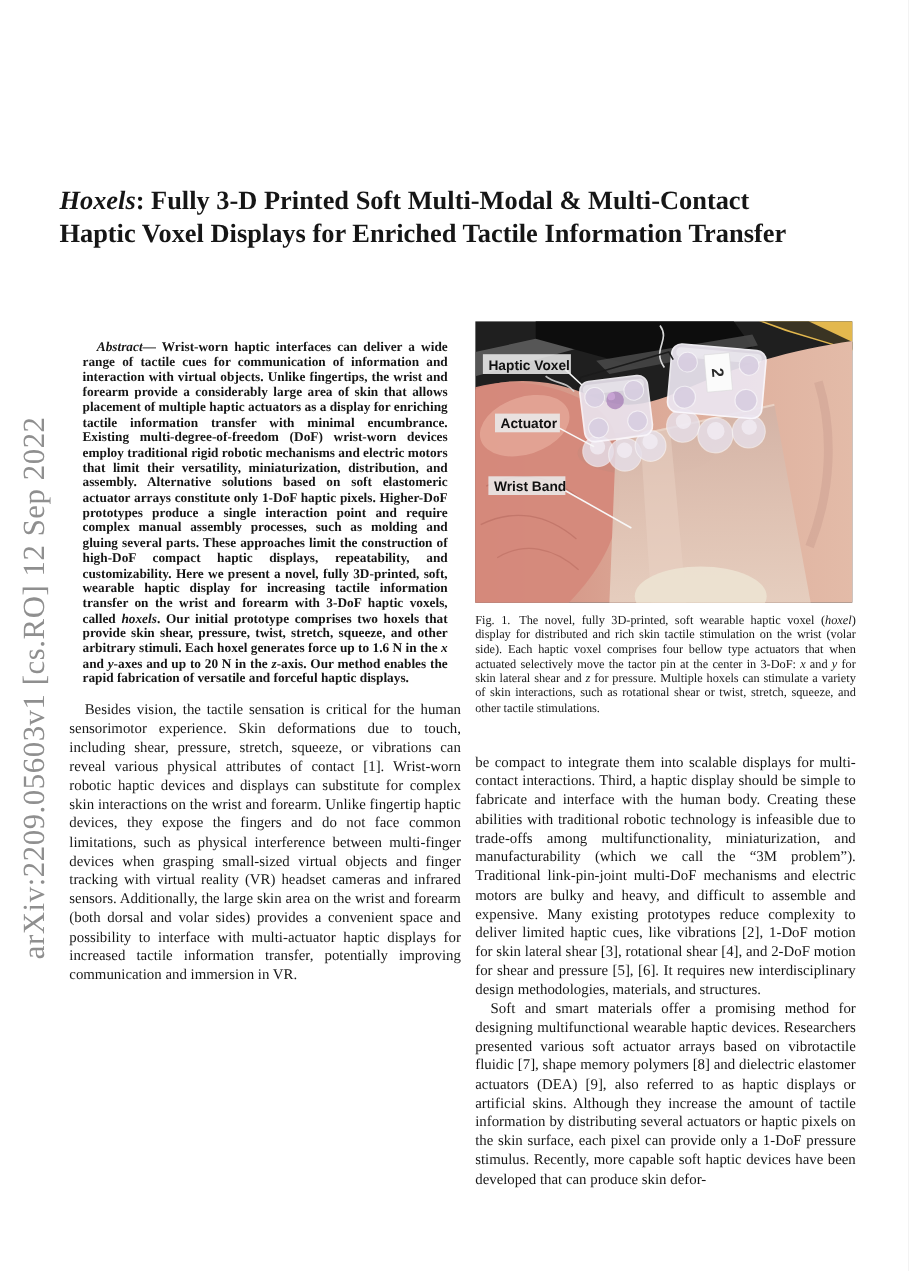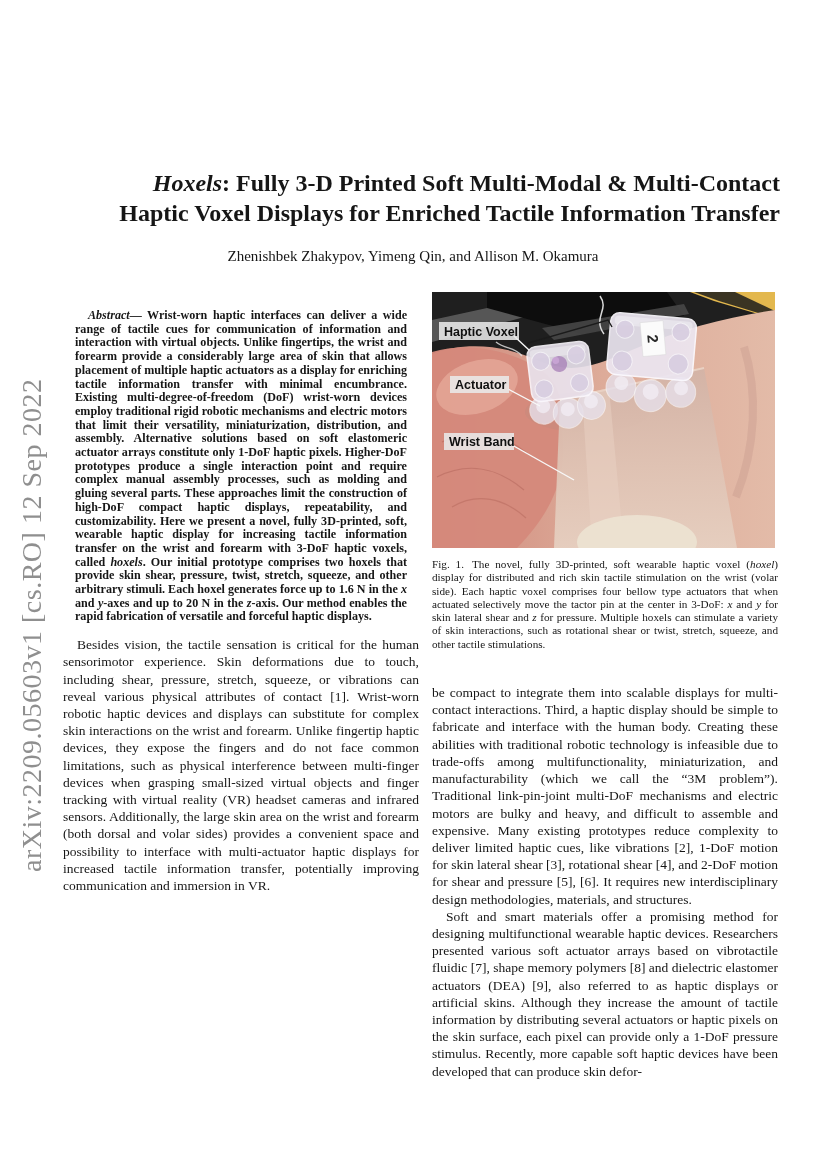--- a/index.html
+++ b/index.html
@@ -10,22 +10,22 @@
   }
   
   .arxiv-strip{
     position:absolute;left:16px;top:872px;
     transform:rotate(-90deg);transform-origin:0 0;
     white-space:nowrap;
     font-size:28px;color:#8f8f8f;letter-spacing:.5px;
   }
   
   .title-block{
-    position:absolute;left:64px;top:168px;width:716px;
-    text-align:right;font-weight:bold;font-size:24px;line-height:30px;
+    position:absolute;left:54px;top:168px;width:716px;
+    text-align:left;font-weight:bold;font-size:24px;line-height:30px;
   }
   .title-italic{font-style:italic;}
   .authors{
     position:absolute;left:55px;top:248px;width:716px;
     text-align:center;font-size:15px;
   }
   
   .col-left{position:absolute;left:63px;top:297px;width:356px;}
   .col-right{position:absolute;left:432px;top:292px;width:346px;}
   .abstract{
@@ -68,21 +68,20 @@
 
 <div class="page">
 
   <div class="arxiv-strip">arXiv:2209.05603v1  [cs.RO]  12 Sep 2022</div>
 
   <div class="title-block">
     <span><span class="title-italic">Hoxels</span><span>: Fully 3-D Printed Soft Multi-Modal &amp; Multi-Contact</span></span><br>
     <span>Haptic Voxel Displays for Enriched Tactile Information Transfer</span>
   </div>
 
-  <div class="authors">Zhenishbek Zhakypov, Yimeng Qin, and Allison M. Okamura</div>
 
   <div class="col-left">
     <p class="abstract"><span class="lead-in">Abstract—</span><span> Wrist-worn haptic interfaces can deliver a wide range of tactile cues for communication of information and interaction with virtual objects. Unlike fingertips, the wrist and forearm provide a considerably large area of skin that allows placement of multiple haptic actuators as a display for enriching tactile information transfer with minimal encumbrance. Existing multi-degree-of-freedom (DoF) wrist-worn devices employ traditional rigid robotic mechanisms and electric motors that limit their versatility, miniaturization, distribution, and assembly. Alternative solutions based on soft elastomeric actuator arrays constitute only 1-DoF haptic pixels. Higher-DoF prototypes produce a single interaction point and require complex manual assembly processes, such as molding and gluing several parts. These approaches limit the construction of high-DoF compact haptic displays, repeatability, and customizability. Here we present a novel, fully 3D-printed, soft, wearable haptic display for increasing tactile information transfer on the wrist and forearm with 3-DoF haptic voxels, called </span><span class="it">hoxels</span><span>. Our initial prototype comprises two hoxels that provide skin shear, pressure, twist, stretch, squeeze, and other arbitrary stimuli. Each hoxel generates force up to 1.6 N in the </span><span class="it">x</span><span> and </span><span class="it">y</span><span>-axes and up to 20 N in the </span><span class="it">z</span><span>-axis. Our method enables the rapid fabrication of versatile and forceful haptic displays.</span></p>
 
 
     <p class="bodyp">Besides vision, the tactile sensation is critical for the human sensorimotor experience. Skin deformations due to touch, including shear, pressure, stretch, squeeze, or vibrations can reveal various physical attributes of contact [1]. Wrist-worn robotic haptic devices and displays can substitute for complex skin interactions on the wrist and forearm. Unlike fingertip haptic devices, they expose the fingers and do not face common limitations, such as physical interference between multi-finger devices when grasping small-sized virtual objects and finger tracking with virtual reality (VR) headset cameras and infrared sensors. Additionally, the large skin area on the wrist and forearm (both dorsal and volar sides) provides a convenient space and possibility to interface with multi-actuator haptic displays for increased tactile information transfer, potentially improving communication and immersion in VR.</p>
   </div>
 
   <div class="footnote">
   </div>

